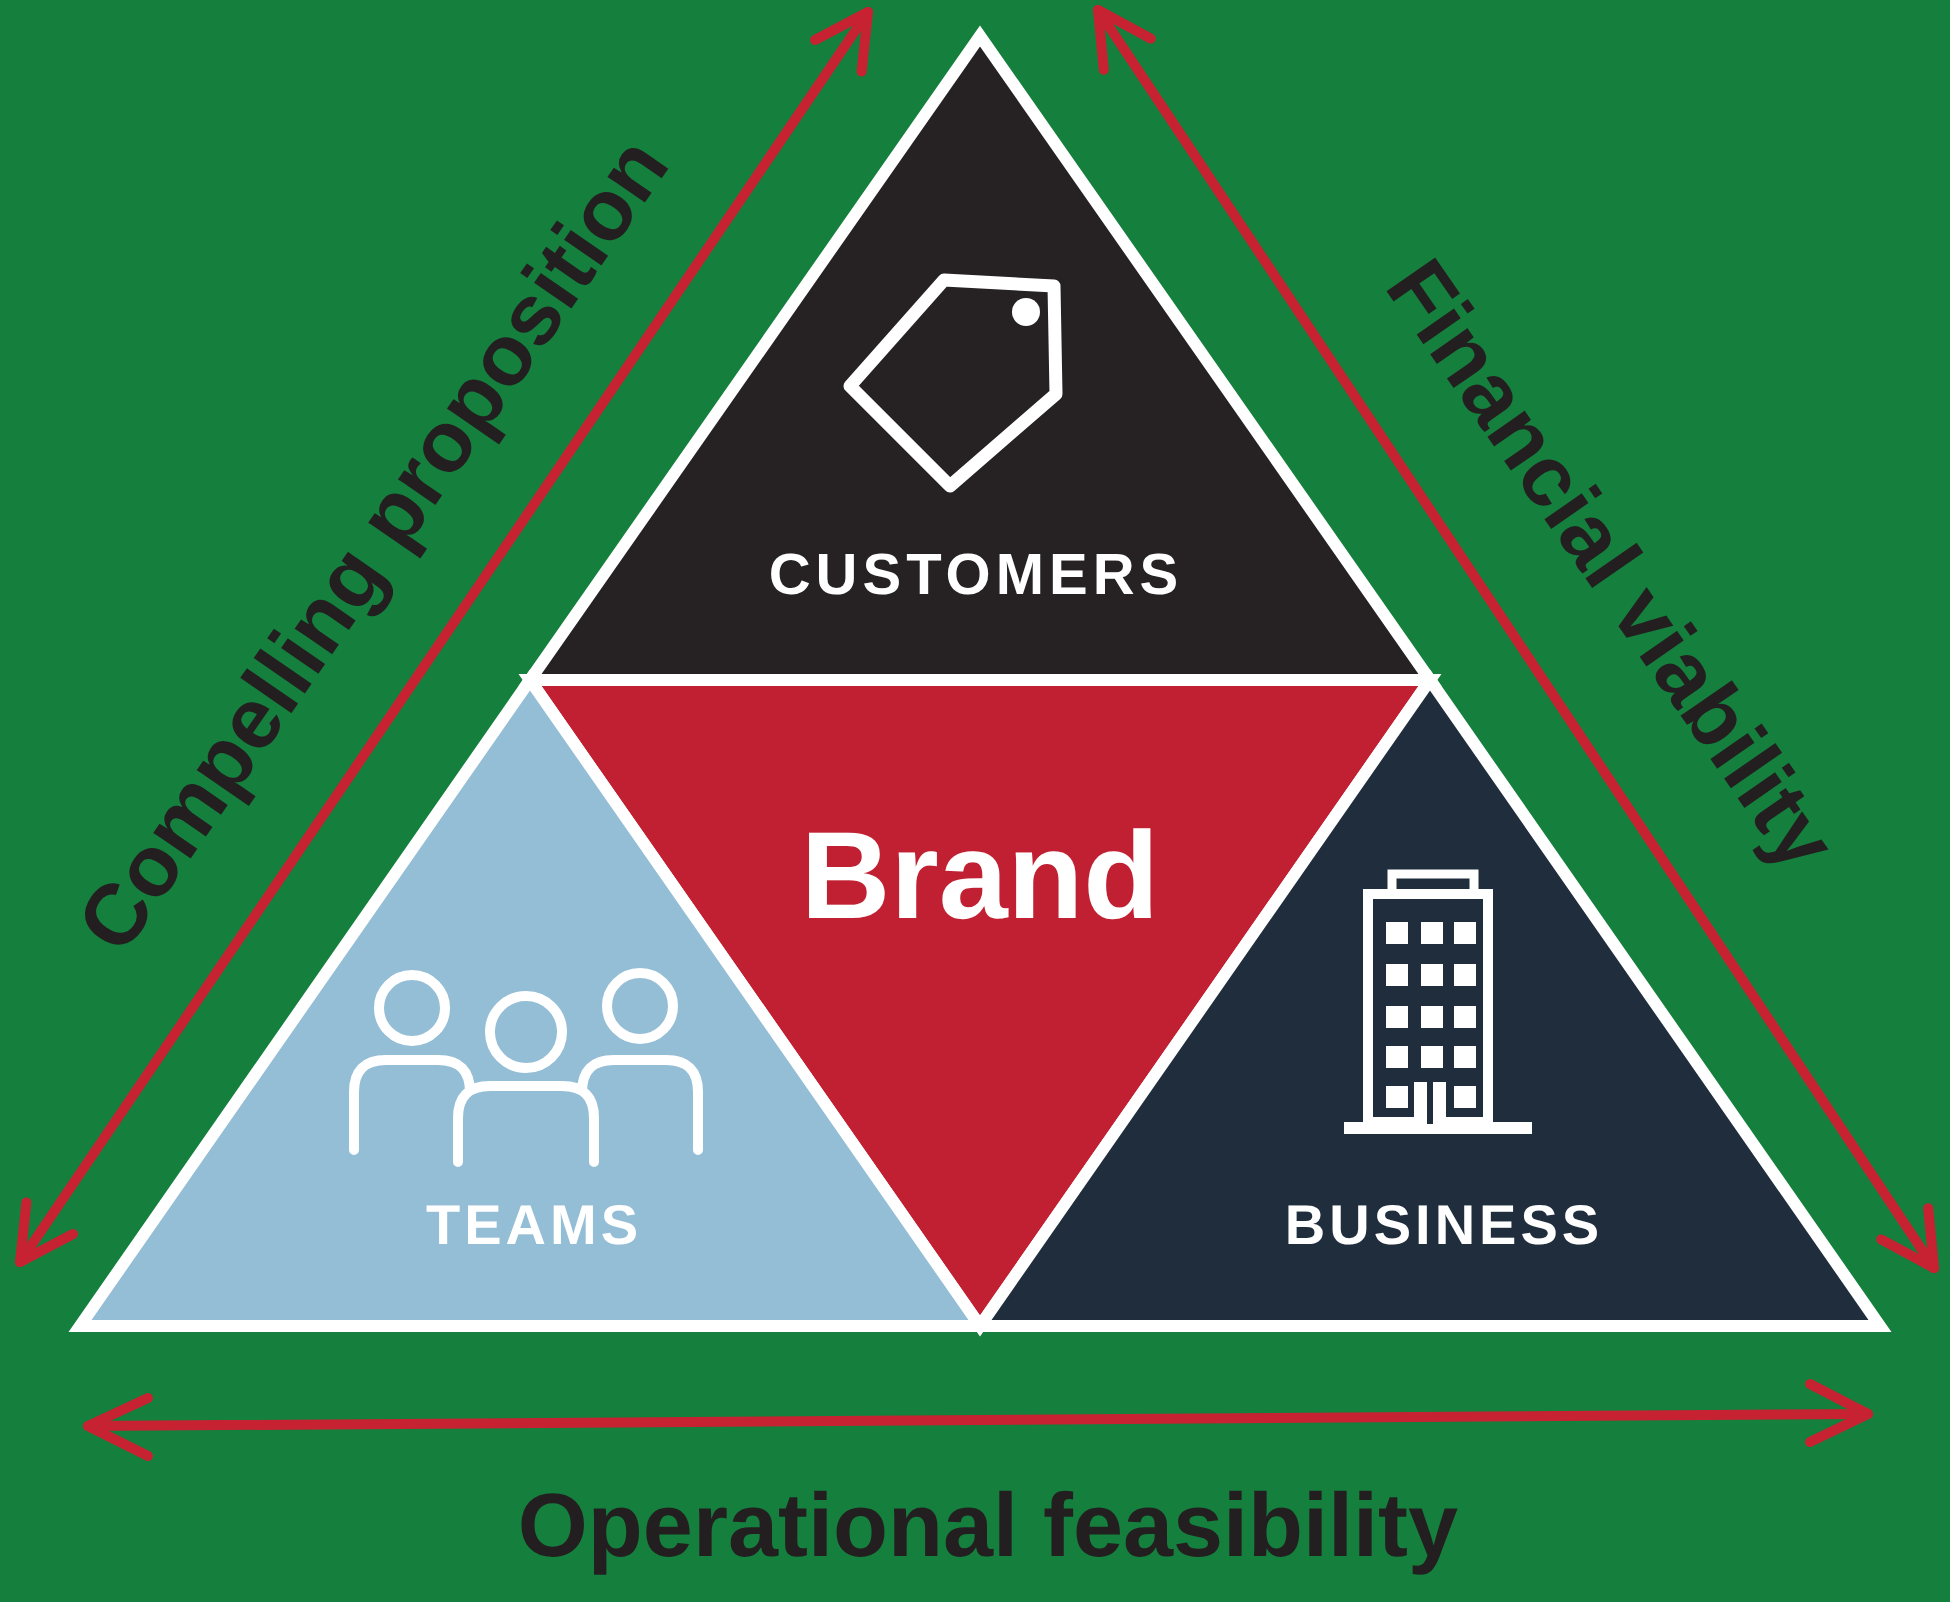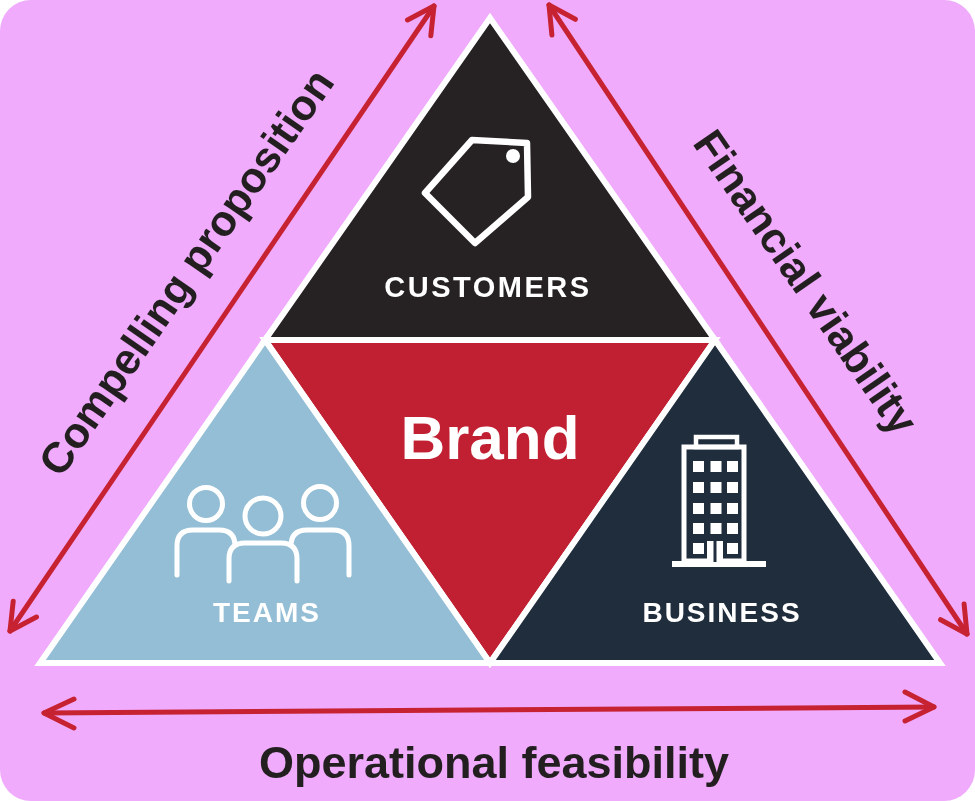--- a/index.html
+++ b/index.html
@@ -8,22 +8,21 @@
     background: #ffffff;
     width: 975px;
     height: 801px;
     overflow: hidden;
     font-family: "Liberation Sans", "DejaVu Sans", sans-serif;
   }
   .stage {
     position: relative;
     width: 975px;
     height: 801px;
-    background: #f0abfc;
-    border-radius: 31px;
+    background: #15803d;
   }
   svg { display: block; }
   .seg-label {
     font-family: "Liberation Sans", "DejaVu Sans", sans-serif;
     font-weight: 700;
     fill: #ffffff;
   }
   .seg-label.small { font-size: 28px; letter-spacing: 2px; }
   .seg-label.customers { font-size: 29px; letter-spacing: 2.5px; }
   .brand-label {

